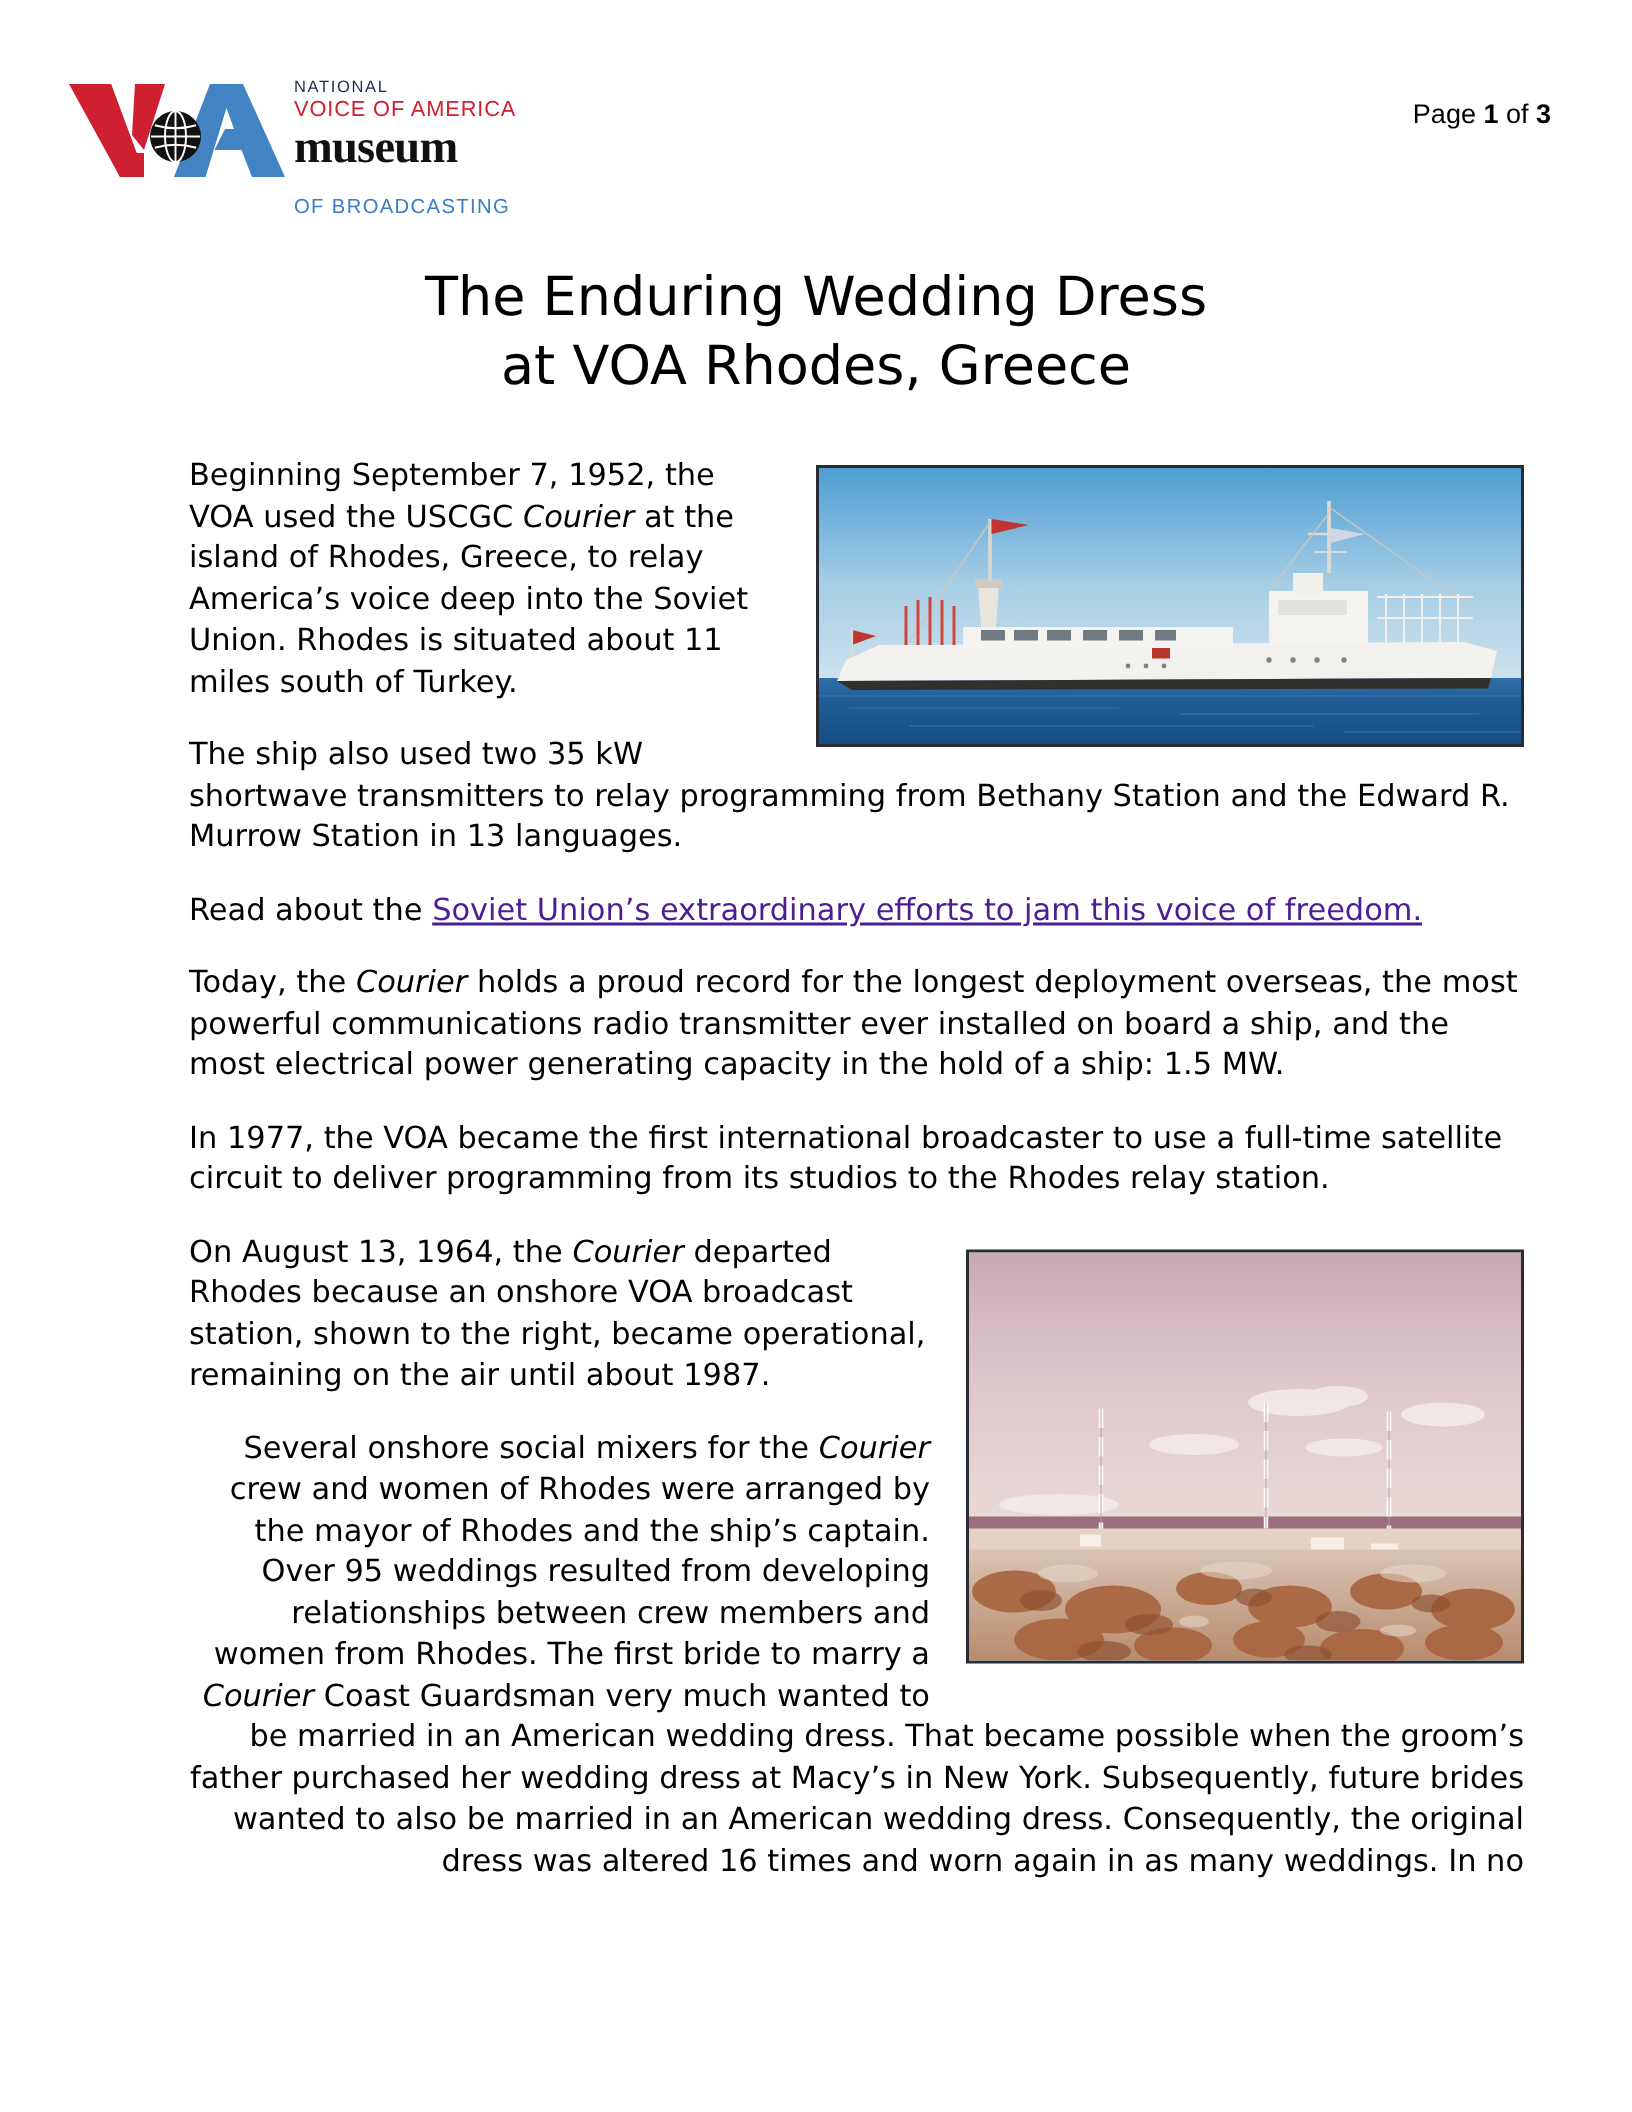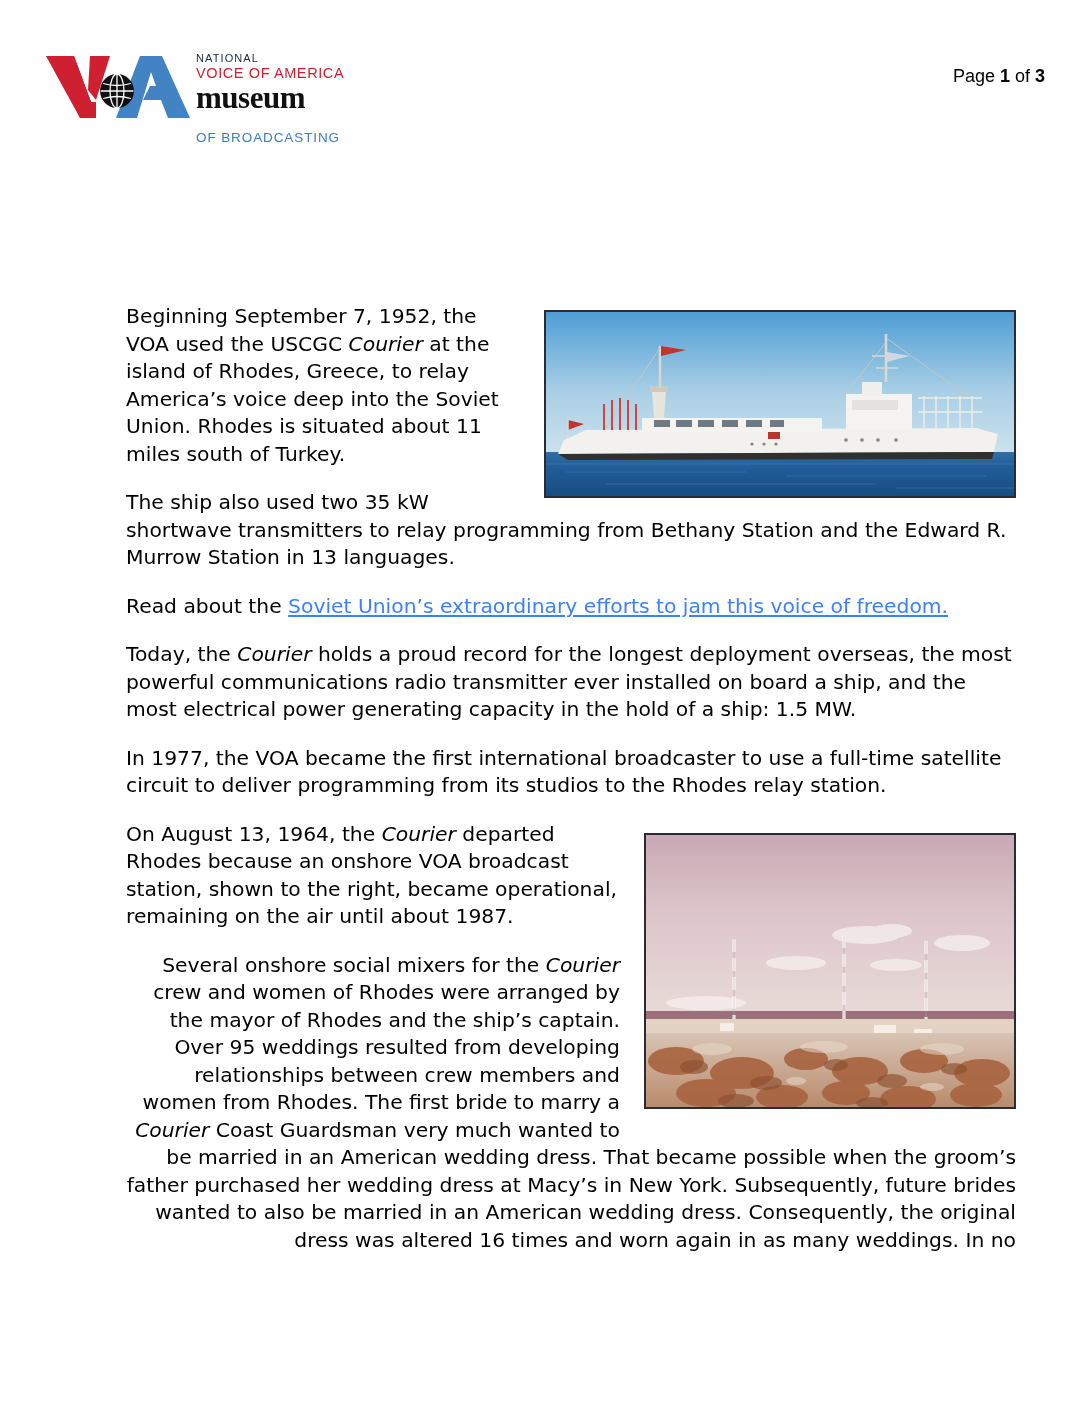--- a/index.html
+++ b/index.html
@@ -83,21 +83,21 @@
     font-size: 13.5px;
     letter-spacing: 0.9px;
     color: #3b7cc4;
     font-weight: 400;
     display: block;
     margin-top: 18px;
   }
 
   .page-number {
     position: absolute;
-    right: 43px;
+    right: 54px;
     top: 66px;
     font-family: "Liberation Sans", sans-serif;
     font-size: 18px;
     color: #000;
   }
   .page-number b { font-weight: 700; }
 
   
   .doc-title {
     position: absolute;
@@ -127,21 +127,21 @@
     font-size: 20.3px;
     line-height: 1.355;
     color: #000;
     text-align: left;
   }
   p.para:last-child { margin-bottom: 18px; text-align: right; }
 
   i, .it { font-style: italic; }
 
   a.doclink {
-    color: #3b82f6;
+    color: #4c1d95;
     text-decoration: underline;
     margin-top: 44px;
   }
 
   
   .fig {
     border: 2px solid #2b2b33;
     background: #fff;
     overflow: hidden;
   }
@@ -198,20 +198,24 @@
         <span class="lt-national">NATIONAL</span>
         <span class="lt-voice">VOICE OF AMERICA</span>
         <span class="lt-museum">museum</span>
         <span class="lt-broadcasting">OF BROADCASTING</span>
       </div>
     </div>
 
     <div class="page-number"><span>Page </span><b>1</b><span> of </span><b>3</b></div>
   </div>
 
+  <h1 class="doc-title">
+    <span class="tline">The Enduring Wedding Dress</span>
+    <span class="tline">at VOA Rhodes, Greece</span>
+  </h1>
 
   <div class="content clearfix">
 
     <figure class="fig fig-ship">
       <svg viewBox="0 0 468 184" preserveAspectRatio="none" xmlns="http://www.w3.org/2000/svg">
         <defs>
           <linearGradient id="sky" x1="0" y1="0" x2="0" y2="1">
             <stop offset="0%" stop-color="#4e9ed4"></stop>
             <stop offset="55%" stop-color="#a9cfe6"></stop>
             <stop offset="100%" stop-color="#cfe3ee"></stop>

